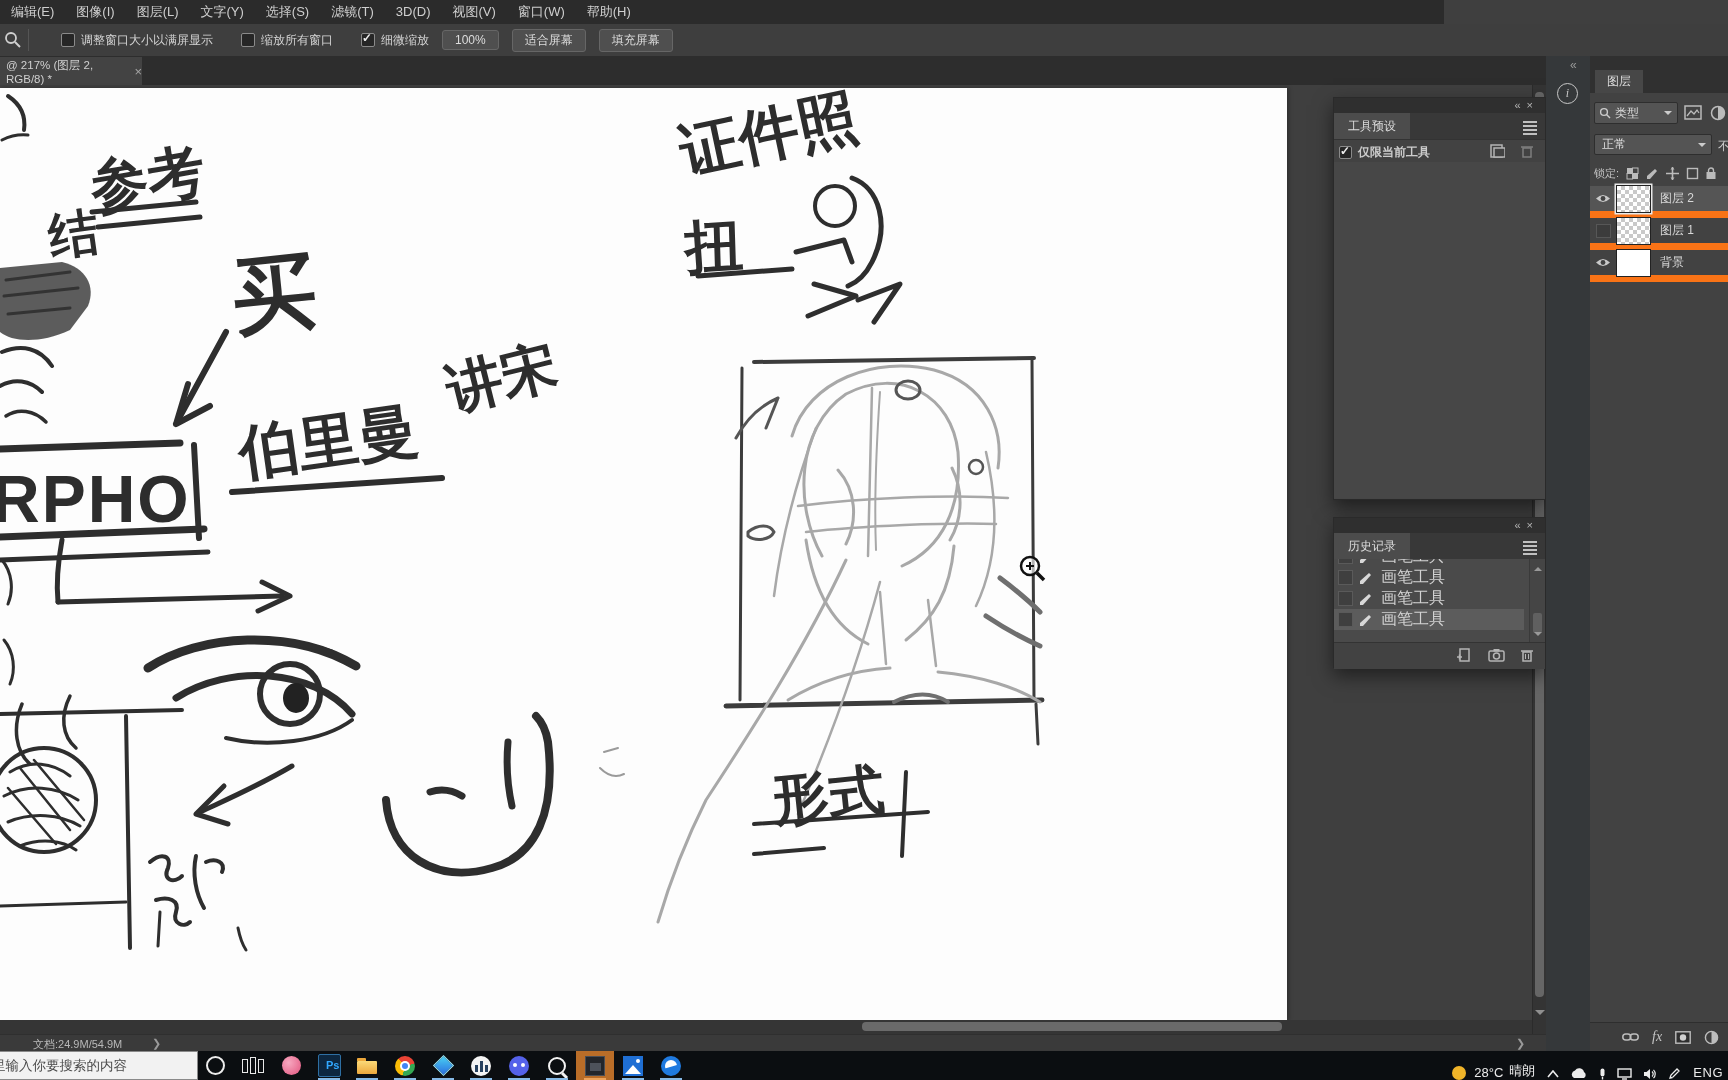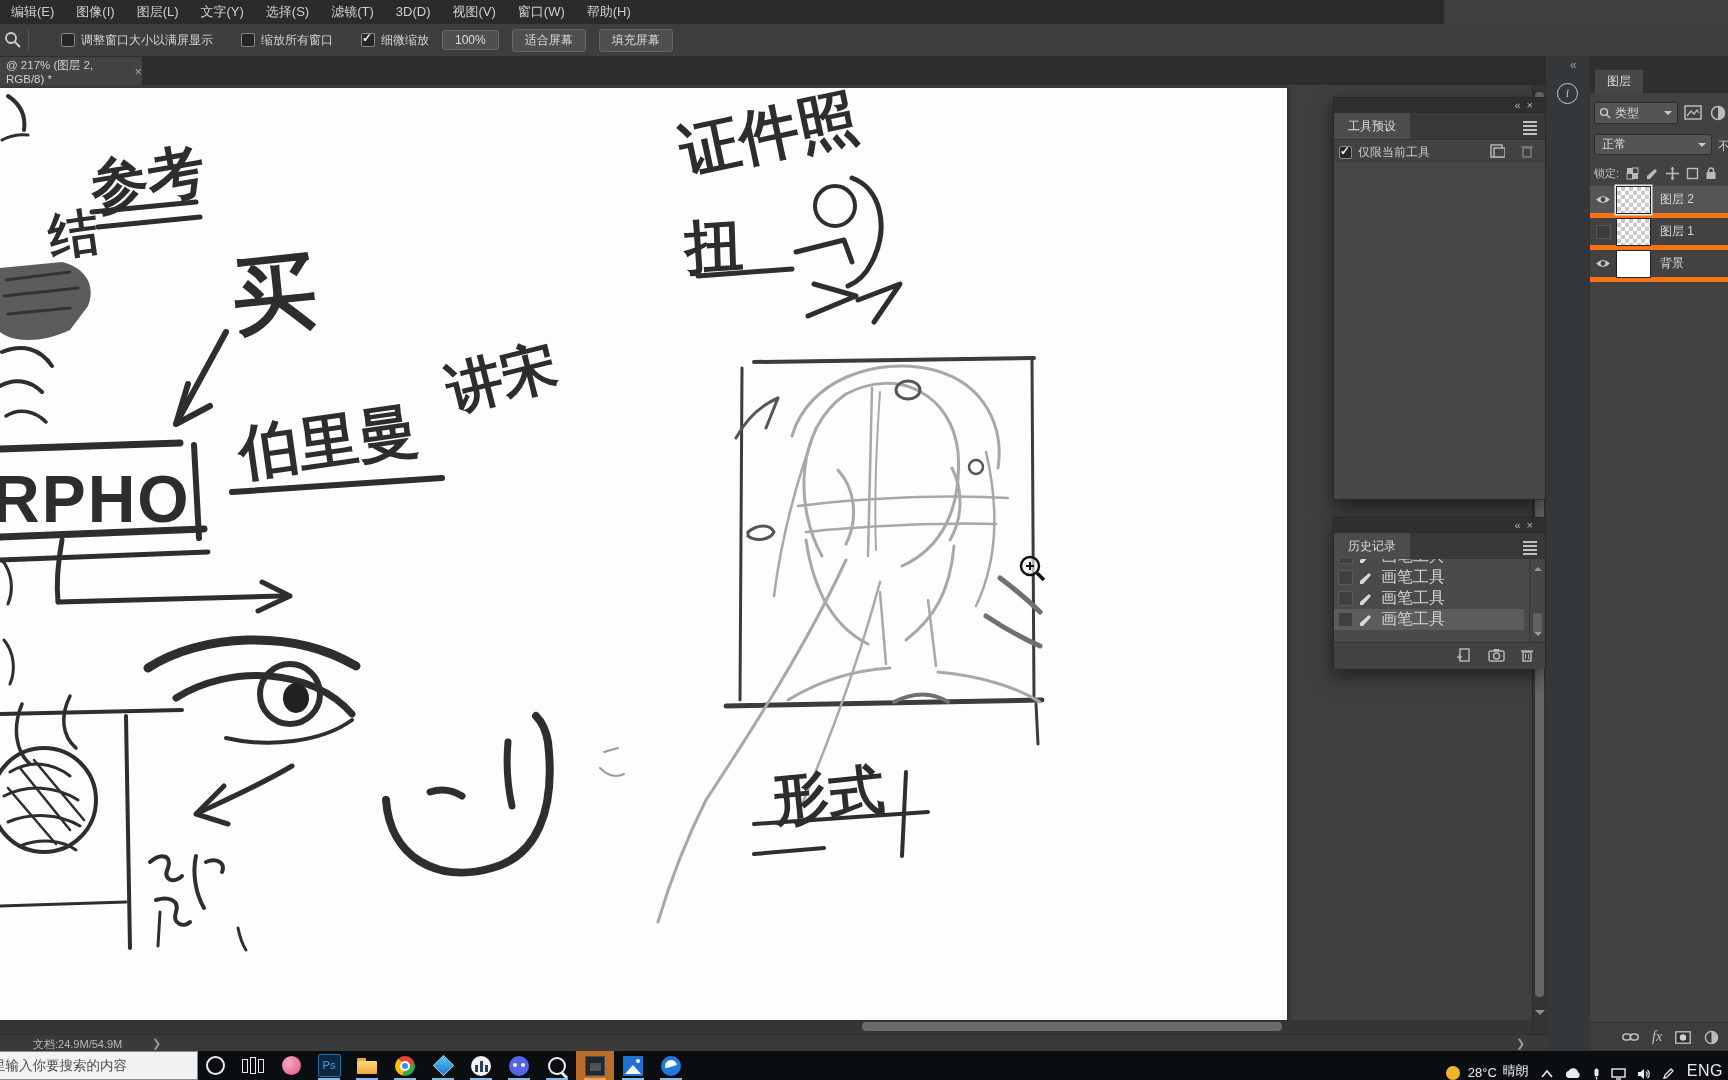--- a/index.html
+++ b/index.html
@@ -41,21 +41,21 @@
   .ptabrow{height:26px;background:#383838;position:relative;}
   .ptab{position:absolute;left:0;top:0;height:26px;padding:0 14px;background:#4c4c4c;color:#ddd;font-size:12px;line-height:26px;}
   .pmenu{position:absolute;right:8px;top:8px;width:14px;}
   .pmenu div{height:2px;background:#c0c0c0;margin-bottom:2px;}
   .pbody{position:relative;background:#4a4a4a;}
   .pbottom{background:#424242;border-top:1px solid #333;position:relative;}
   
   #presets{left:1333px;top:12px;height:403px;}
   #presets .pbody{height:339px;color:#c9c9c9;font-size:12px;}
   #presets .msg{position:absolute;left:25px;top:18px;}
-  #presets .pbottom{height:22px;}
+  #presets .pbottom{height:22px;font-weight:bold;}
   .onlywrap{position:absolute;left:5px;top:4px;display:flex;align-items:center;color:#ccc;font-size:12px;}
   .onlywrap .cb{width:11px;height:11px;margin-right:6px;}
   
   #history{left:1333px;top:432px;height:151px;}
   #history .pbody{height:83px;overflow:hidden;}
   .hrows{position:absolute;left:0;top:-13px;width:190px;}
   .hrow{height:21px;display:flex;align-items:center;color:#d2d2d2;font-size:16px;}
   .hrow.sel{background:#5c5c5c;}
   .hwell{width:13px;height:13px;border:1px solid #5a5a5a;margin:0 6px 0 4px;background:#3f3f3f;}
   .hrow svg{margin-right:8px;}
@@ -70,21 +70,21 @@
   #dockstrip .coll{position:absolute;left:24px;top:2px;font-size:12px;color:#999;}
   .infoicon{position:absolute;left:11px;top:27px;width:19px;height:19px;border:1.5px solid #c8c8c8;border-radius:50%;text-align:center;line-height:19px;font-size:12px;font-style:italic;font-family:"Liberation Serif",serif;color:#c8c8c8;}
   #layerspanel{position:absolute;left:44px;top:0;width:138px;height:995px;background:#424242;}
   .ltabrow{position:absolute;left:0;top:0;width:138px;height:37px;background:#303030;}
   .ltab{position:absolute;left:5px;top:14px;height:23px;padding:0 12px;background:#474747;color:#ddd;font-size:12px;line-height:23px;}
   .lfilter{position:absolute;left:0;top:37px;width:138px;height:37px;}
   .dropdown{position:absolute;background:#545454;border:1px solid #2e2e2e;border-radius:2px;color:#ddd;font-size:12px;display:flex;align-items:center;box-sizing:border-box;}
   .dd-arrow{margin-left:auto;margin-right:5px;width:0;height:0;border:4px solid transparent;border-top-color:#ccc;margin-top:4px;}
   .lblend{position:absolute;left:0;top:74px;width:138px;height:31px;color:#ccc;font-size:12px;}
   .llock{position:absolute;left:0;top:105px;width:138px;height:25px;color:#c5c5c5;font-size:11px;display:flex;align-items:center;gap:7px;padding-left:4px;box-sizing:border-box;}
-  .lrow{position:absolute;left:0;width:138px;height:32px;display:flex;align-items:center;color:#d8d8d8;font-size:12px;border-bottom:5px solid #f97316;box-sizing:border-box;}
+  .lrow{position:absolute;left:0;width:138px;height:32px;display:flex;align-items:center;color:#d8d8d8;font-size:12px;border-bottom:7px solid #f97316;box-sizing:border-box;}
   .lrow.sel{background:#555;}
   .eyecol{width:26px;display:flex;justify-content:center;}
   .eyeoff{width:13px;height:12px;border:1px solid #575757;background:#3c3c3c;}
   .thumb{width:33px;height:26px;margin-right:9px;
     background-image:linear-gradient(45deg,#c9c9c9 25%,transparent 25%,transparent 75%,#c9c9c9 75%),linear-gradient(45deg,#c9c9c9 25%,#fff 25%,#fff 75%,#c9c9c9 75%);
     background-size:8px 8px;background-position:0 0,4px 4px;border:1px solid #222;}
   .thumb.selth{box-shadow:0 0 0 1.5px #e9e9e9;}
   .thumb.white{background:#fff;}
   .lbottom{position:absolute;left:0;top:966px;width:138px;height:29px;background:#3d3d3d;border-top:1px solid #2e2e2e;display:flex;align-items:center;gap:13px;padding-left:32px;box-sizing:border-box;color:#bdbdbd;}
   .fxtext{font-family:"Liberation Serif",serif;font-style:italic;font-size:14px;color:#c5c5c5;}
@@ -94,21 +94,21 @@
   #searchbox span{display:block;margin-left:18px;line-height:27px;font-size:13.5px;color:#4a4a4a;white-space:nowrap;}
   #taskicons{position:absolute;left:196px;top:0;display:flex;}
   .tcell{width:38px;height:29px;display:flex;align-items:center;justify-content:center;position:relative;}
   .tcell .runbar{position:absolute;bottom:0;left:8px;width:22px;height:2px;background:#86b9e6;}
   .tcell.active{background:#b96d28;}
   .tcell.active .runbar{background:#eda45c;}
   .ringicon{width:15px;height:15px;border:2px solid #ececec;border-radius:50%;}
   .tvicon{display:flex;gap:2px;align-items:center;}
   .tvicon i{display:block;width:4px;height:12px;border:1px solid #e8e8e8;}
   .pinkicon{width:19px;height:19px;border-radius:50%;background:radial-gradient(circle at 35% 35%,#f7a8c0,#e2557f);}
-  .psicon{width:23px;height:23px;background:#0d2740;border:1px solid #2e6fa3;box-sizing:border-box;color:#31a8ff;font-weight:normal;font-size:11px;text-align:center;line-height:21px;border-radius:2px;}
+  .psicon{width:23px;height:23px;background:#0d2740;border:1px solid #2e6fa3;box-sizing:border-box;color:#31a8ff;font-weight:bold;font-size:11px;text-align:right;line-height:21px;border-radius:2px;}
   .foldericon{width:20px;height:13px;background:linear-gradient(#fbd978,#eda83c);border-radius:1px;position:relative;margin-top:4px;}
   .foldericon:before{content:"";position:absolute;left:0;top:-3px;width:9px;height:3px;background:#eda83c;border-radius:1px 1px 0 0;}
   .chromeicon{width:20px;height:20px;border-radius:50%;background:conic-gradient(from -45deg,#ea4335 0 120deg,#34a853 0 240deg,#fbbc05 0 360deg);position:relative;}
   .chromeicon:before{content:"";position:absolute;left:5px;top:5px;width:10px;height:10px;background:#fff;border-radius:50%;}
   .chromeicon:after{content:"";position:absolute;left:7px;top:7px;width:6px;height:6px;background:#4286f5;border-radius:50%;}
   .gemicon{width:15px;height:15px;transform:rotate(45deg);background:linear-gradient(135deg,#49d0f2,#2b6de0);border:1px solid #9fe8fa;box-sizing:border-box;}
   .wicon{width:20px;height:20px;border-radius:50%;background:#f4f4f4;display:flex;align-items:flex-end;justify-content:center;gap:2px;padding-bottom:4px;box-sizing:border-box;}
   .wicon i{display:block;width:3px;background:#27415f;}
   .discicon{width:20px;height:20px;border-radius:50%;background:#5562ea;position:relative;}
   .discicon:before{content:"";position:absolute;left:4px;top:7px;width:4px;height:4px;background:#fff;border-radius:50%;}
@@ -118,21 +118,21 @@
   .appthumb{width:20px;height:20px;background:#23262b;border:1px solid #4a4e55;box-sizing:border-box;position:relative;}
   .appthumb:before{content:"";position:absolute;left:4px;top:6px;width:11px;height:8px;background:#4d525b;}
   .photosicon{width:20px;height:20px;background:#1f6fd4;position:relative;overflow:hidden;}
   .photosicon:before{content:"";position:absolute;left:2px;top:9px;border-left:8px solid transparent;border-right:8px solid transparent;border-bottom:9px solid #fff;}
   .photosicon:after{content:"";position:absolute;right:3px;top:3px;width:4px;height:4px;border-radius:50%;background:#fff;}
   .bluecircleicon{width:20px;height:20px;border-radius:50%;background:#1f7ae0;position:relative;}
   .bluecircleicon:before{content:"";position:absolute;left:4px;top:4px;width:12px;height:12px;border-radius:50%;background:#fff;clip-path:polygon(0 0,100% 0,100% 45%,0 75%);}
   #tray{position:absolute;right:0;top:0;height:29px;display:flex;align-items:flex-end;color:#ececec;font-size:13px;}
   .sunicon{width:14px;height:14px;border-radius:50%;background:#f0b429;margin-right:8px;}
   .trayglyphs{display:flex;align-items:center;gap:11px;margin-left:12px;margin-right:6px;}
-  #tray .lang{font-size:16px;margin:0 5px 0 6px;letter-spacing:.5px;}
+  #tray .lang{font-size:13px;margin:0 5px 0 6px;letter-spacing:.5px;}
 </style>
 </head>
 <body>
 
 <div id="menubar">
   <span class="mitem">编辑(E)</span>
   <span class="mitem">图像(I)</span>
   <span class="mitem">图层(L)</span>
   <span class="mitem">文字(Y)</span>
   <span class="mitem">选择(S)</span>

